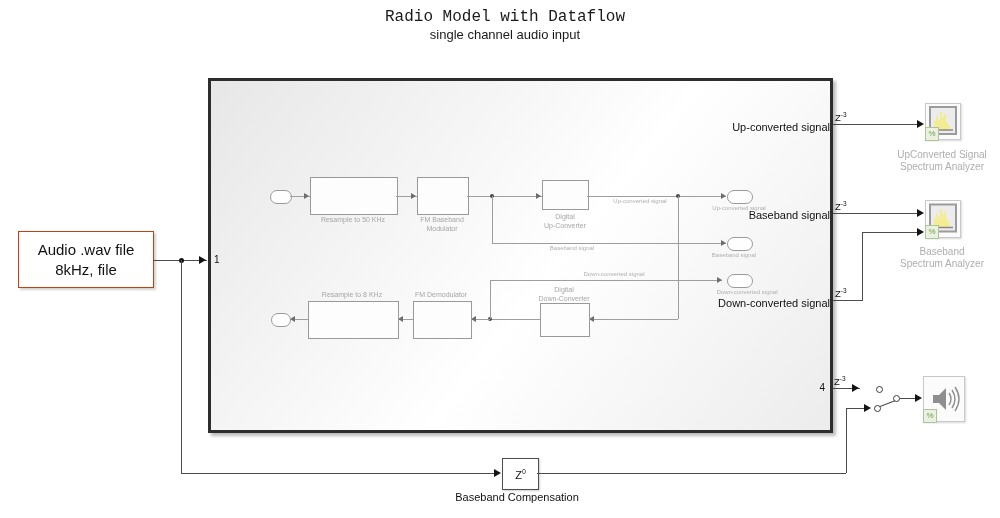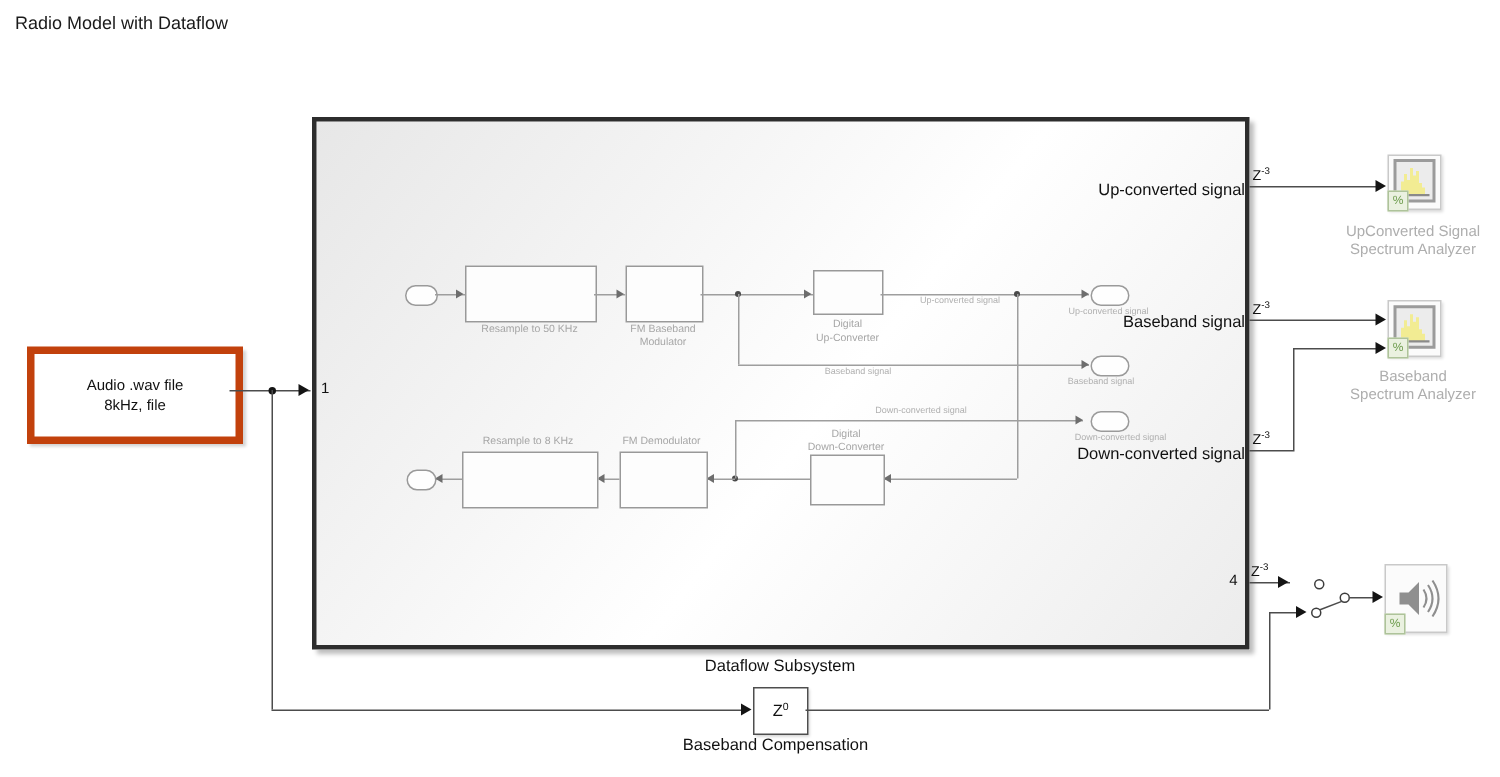--- a/index.html
+++ b/index.html
@@ -1,41 +1,41 @@
 <!DOCTYPE html>
 <html><head>
 <meta charset="utf-8">
 <style>
   html,body{margin:0;padding:0;background:#ffffff;}
   .canvas{position:relative;width:1000px;height:518px;background:#ffffff;
           font-family:"Liberation Sans",sans-serif;overflow:hidden;}
   
-  .title{position:absolute;left:10px;top:8px;width:990px;text-align:left;
-         font-size:12px;color:#1a1a1a;}
+  .title{position:absolute;left:10px;top:8px;width:990px;text-align:center;
+         font-size:16px;color:#1a1a1a;font-family:Liberation Mono, monospace;}
   .subtitle{position:absolute;left:10px;top:27px;width:990px;text-align:center;
          font-size:13px;color:#1a1a1a;}
   
   .h{position:absolute;height:1px;background:#4c4c4c;}
   .v{position:absolute;width:1px;background:#4c4c4c;}
   .ar{position:absolute;width:0;height:0;border-top:4px solid transparent;
       border-bottom:4px solid transparent;border-left:7px solid #141414;}
   .dot{position:absolute;width:5px;height:5px;border-radius:50%;background:#141414;}
   
   .hi{position:absolute;height:1px;background:#9e9e9e;}
   .vi{position:absolute;width:1px;background:#9e9e9e;}
   .ari-r{position:absolute;width:0;height:0;border-top:3px solid transparent;
       border-bottom:3px solid transparent;border-left:5px solid #6d6d6d;}
   .ari-l{position:absolute;width:0;height:0;border-top:3px solid transparent;
       border-bottom:3px solid transparent;border-right:5px solid #6d6d6d;}
   .doti{position:absolute;width:4px;height:4px;border-radius:50%;background:#4a4a4a;}
   
   .audio-block{position:absolute;left:18px;top:231px;width:134px;height:55px;
-      background:#ffffff;border:5px solid #c2410c;box-shadow:2px 2px 2px #d2d2d2;
+      background:#ffffff;border:1px solid #c2410c;box-shadow:2px 2px 2px #d2d2d2;
       display:flex;flex-direction:column;justify-content:center;align-items:center;
-      font-size:10px;color:#111;line-height:1.3;}
+      font-size:15px;color:#111;line-height:1.3;}
   .subsys{position:absolute;left:208px;top:78px;width:619px;height:349px;
       border:3px solid #2d2d2d;box-shadow:3px 3px 3px #bdbdbd;
       background:linear-gradient(128deg,#e7e7e7 0%,#f4f4f4 30%,#ffffff 55%,#ececec 100%);}
   .blk{position:absolute;background:#fdfdfd;border:1px solid #999999;}
   .lbl{position:absolute;color:#a6a6a6;font-size:7px;line-height:1.3;
        text-align:center;white-space:nowrap;}
   .slbl{position:absolute;color:#b0b0b0;font-size:6px;line-height:1.1;
        text-align:center;white-space:nowrap;}
   .oval{position:absolute;background:#fefefe;border:1px solid #9a9a9a;border-radius:7px;}
   .plbl{position:absolute;color:#111;font-size:11px;white-space:nowrap;}
@@ -57,20 +57,21 @@
   .sw-c{position:absolute;width:5px;height:5px;border:1px solid #3c3c3c;
       border-radius:50%;background:#fff;}
   .blade{position:absolute;height:1px;background:#4c4c4c;transform-origin:left center;}
 </style>
 </head>
 <body>
 
 <div class="canvas">
 
   <div class="title">Radio Model with Dataflow</div>
+  <div class="subtitle">single channel audio input</div>
 
   <div class="audio-block">
     <div>Audio .wav file</div>
     <div>8kHz, file</div>
   </div>
 
   <div class="h" style="left:153px;top:260px;width:54px;"></div>
   <div class="ar" style="left:199px;top:256px;"></div>
   <div class="dot" style="left:179px;top:258px;"></div>
 
@@ -164,21 +165,20 @@
     <div class="hi" style="left:78px;top:238px;width:19px;"></div>
     <div class="ari-l" style="left:79px;top:235px;"></div>
     <div class="oval" style="left:60px;top:232px;width:18px;height:12px;"></div>
 
     <div class="pnum" style="left:3px;top:173px;">1</div>
     <div class="plbl" style="left:419px;top:40px;width:200px;text-align:right;">Up-converted signal</div>
     <div class="plbl" style="left:419px;top:128px;width:200px;text-align:right;">Baseband signal</div>
     <div class="plbl" style="left:419px;top:216px;width:200px;text-align:right;">Down-converted signal</div>
     <div class="pnum" style="left:416px;top:301px;width:198px;text-align:right;">4</div>
   </div>
-  <div class="blabel" style="left:420px;top:438px;width:200px;">Dataflow Subsystem</div>
 
   <div class="h" style="left:833px;top:124px;width:86px;"></div>
   <div class="ar" style="left:917px;top:120px;"></div>
   <div class="z" style="left:835px;top:111px;"><span>Z</span><sup>-3</sup></div>
 
   <div class="h" style="left:833px;top:213px;width:86px;"></div>
   <div class="ar" style="left:917px;top:209px;"></div>
   <div class="z" style="left:835px;top:200px;"><span>Z</span><sup>-3</sup></div>
 
   <div class="h" style="left:833px;top:300px;width:30px;"></div>

